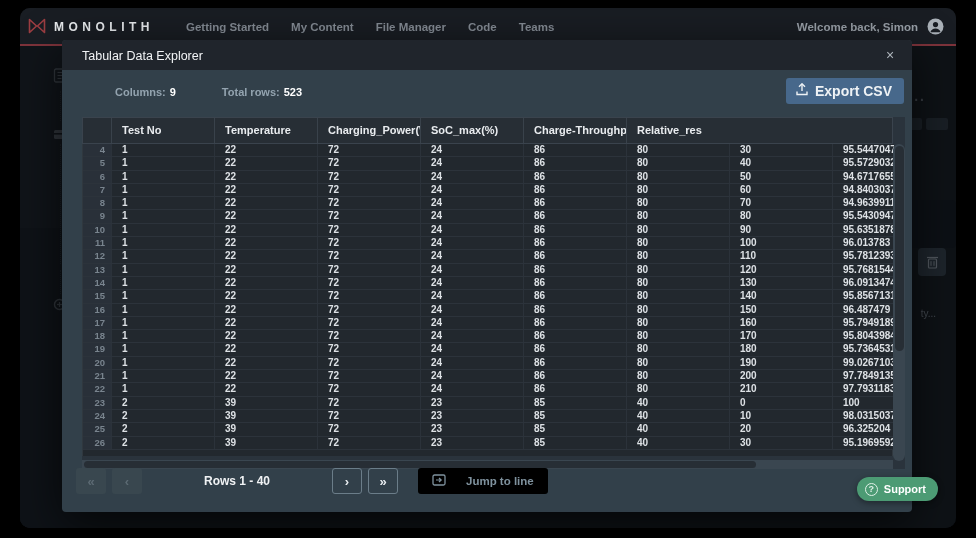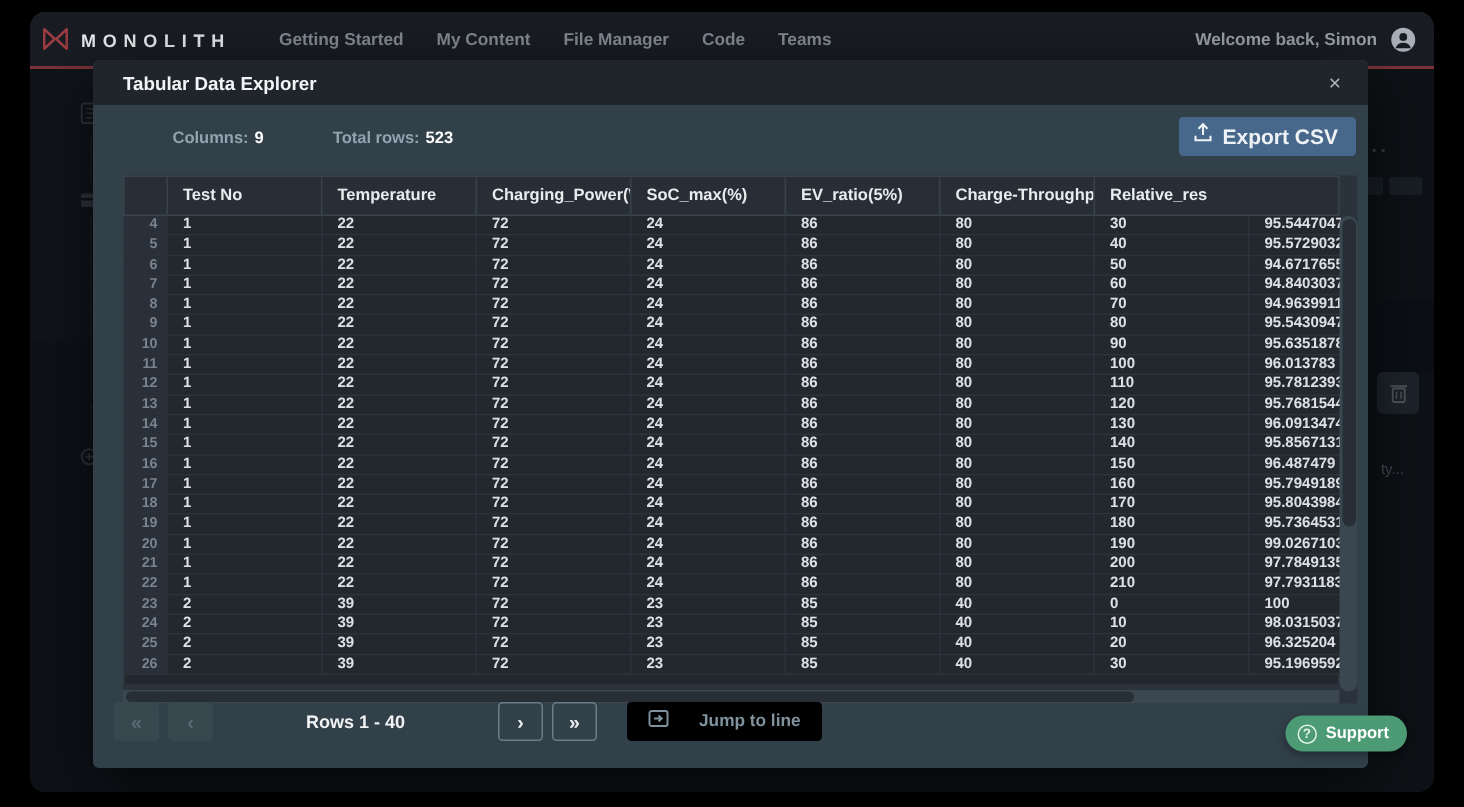--- a/index.html
+++ b/index.html
@@ -32,21 +32,21 @@
   .bg-trash { position:absolute; right:10px; top:240px; width:28px; height:28px; background:#333d46; border-radius:4px;
     display:flex; align-items:center; justify-content:center; }
   .bg-paneltext { position:absolute; right:20px; top:300px; font-size:10px; color:#7c858e; }
   .overlay { position:absolute; left:0; top:38px; width:936px; height:482px; background:rgba(8,11,15,.5); z-index:4; }
 
   
   .modal { position:absolute; left:62px; top:40px; width:850px; height:472px; z-index:5;
     background:#32404a; border-radius:4px; box-shadow:0 12px 45px rgba(0,0,0,.65); }
   .modal-header { position:absolute; left:0; top:0; width:100%; height:30px; background:#20252c;
     border-radius:4px 4px 0 0; }
-  .modal-title { position:absolute; left:20px; top:9px; font-size:12.5px; font-weight:700; color:#f2f4f6; }
+  .modal-title { position:absolute; left:20px; top:9px; font-size:12.5px; font-weight:400; color:#f2f4f6; }
   .modal-close { position:absolute; right:12px; top:5px; width:20px; height:20px; color:#aeb5bc;
     font-size:14px; line-height:20px; text-align:center; cursor:pointer; }
 
   .meta { position:absolute; left:33px; top:46px; display:flex; gap:26px; font-size:11px; }
   .meta-label { color:#93a3af; font-weight:600; margin-right:4px;margin-left:20px; }
   .meta-value { color:#fff; font-weight:700; }
 
   .export-btn { position:absolute; right:8px; top:38px; height:26px; padding:0 12px 0 10px;
     background:#47688b; border-radius:3px; display:flex; align-items:center; gap:7px; cursor:pointer; }
   .export-label { font-size:14px; font-weight:700; color:#eef2f5; }
@@ -194,21 +194,20 @@
       <span class="export-label">Export CSV</span>
     </div>
 
     <div class="table-wrap">
       <div class="grid-row table-head">
           <div class="th"></div>
           <div class="th">Test No</div>
           <div class="th">Temperature</div>
           <div class="th">Charging_Power(W)</div>
           <div class="th">SoC_max(%)</div>
-          <div class="th">EV_ratio(5%)</div>
           <div class="th">Charge-Throughp...</div>
           <div class="th">Relative_res</div>
         </div>
       <div class="tbody">
           <div class="grid-row tr">
             <div class="td gutter">4</div>
             <div class="td">1</div>
             <div class="td">22</div>
             <div class="td">72</div>
             <div class="td">24</div>

